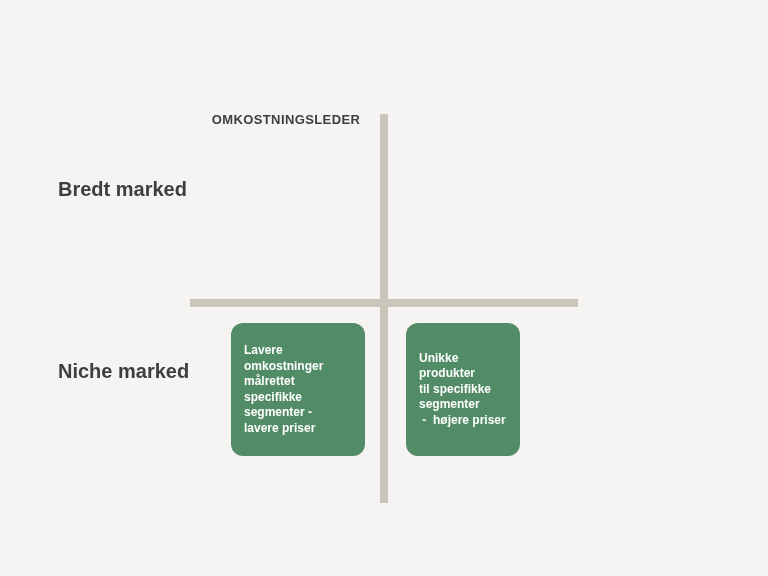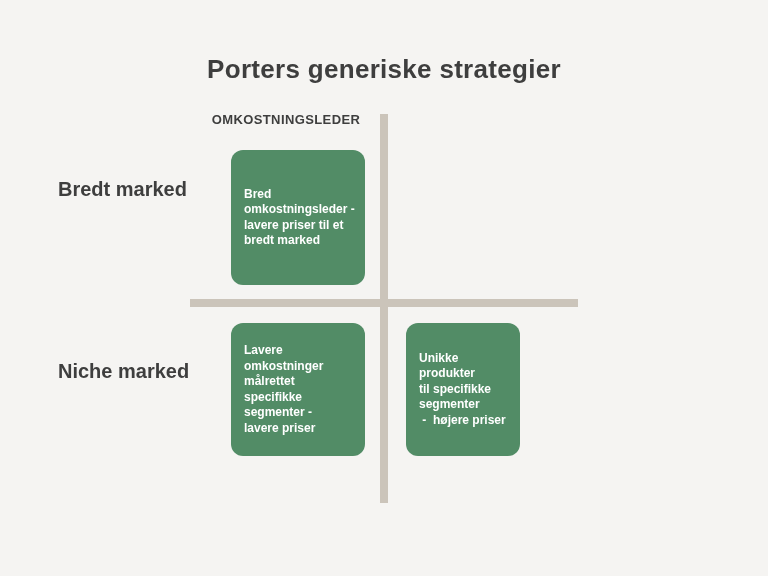--- a/index.html
+++ b/index.html
@@ -86,38 +86,31 @@
   .cell.q1 { left: 231px; top: 150px; width: 134px; height: 135px; }
   .cell.q2 { left: 405px; top: 150px; width: 133px; height: 135px; }
   .cell.q3 { left: 231px; top: 323px; width: 134px; height: 133px; align-items: center; }
   .cell.q4 { left: 406px; top: 323px; width: 114px; height: 133px; }
 </style>
 </head>
 <body>
 
 <div class="canvas">
 
-  <div class="title">Porters generiske strategier</div>
 
   <div class="col-header c1">OMKOSTNINGSLEDER</div>
 
 
   <div class="row-label r1">Bredt marked</div>
 
   <div class="row-label r2">Niche marked</div>
 
   <div class="divider-v"></div>
   <div class="divider-h"></div>
 
-  <div class="cell q1">
-    <span class="cell-text">Bred
-omkostningsleder -
-lavere priser til et
-bredt marked</span>
-  </div>
 
 
   <div class="cell q3">
     <span class="cell-text">Lavere
 omkostninger
 målrettet
 specifikke
 segmenter -
 lavere priser</span>
   </div>

